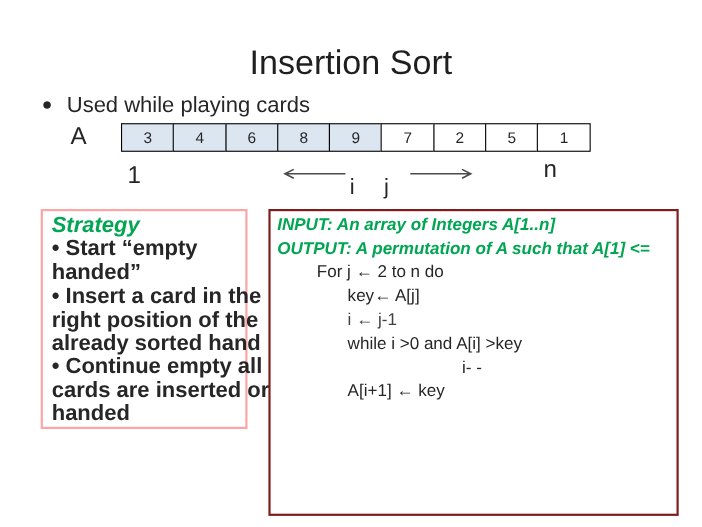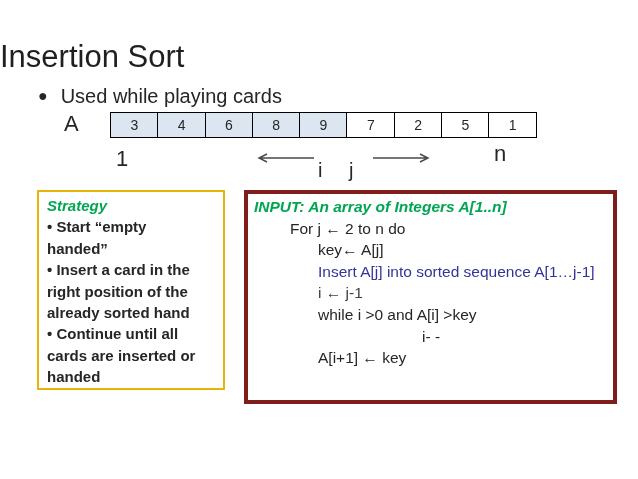--- a/index.html
+++ b/index.html
@@ -2,21 +2,21 @@
 <html><head>
 <meta charset="utf-8">
 <style>
   html,body{margin:0;padding:0;background:#fff;}
   .slide{
     position:relative;width:638px;height:479px;background:#ffffff;
     font-family:"Liberation Sans", sans-serif;color:#262626;overflow:hidden;
   }
   .title{
     position:absolute;top:41px;left:0;right:0;margin:0;
-    font-size:31px;font-weight:500;color:#1f1f1f;line-height:1.05;
+    text-align:center;font-size:31px;font-weight:500;color:#1f1f1f;line-height:1.05;
   }
   .bullet-line{
     position:absolute;left:38px;top:85px;font-size:20px;display:flex;gap:13px;align-items:baseline;
   }
   .bullet-glyph{font-size:16px;position:relative;top:-2px;}
   .array-label{position:absolute;left:64px;top:111px;font-size:22px;}
   .array-row{
     position:absolute;left:110px;top:112px;width:427px;height:26px;display:flex;
   }
   .cell{
@@ -27,27 +27,27 @@
   .idx-start{position:absolute;left:116px;top:146px;font-size:22px;}
   .idx-end{position:absolute;left:494px;top:141px;font-size:22px;}
   .arrow-svg{position:absolute;top:152px;width:60px;height:12px;}
   .arrow-left{left:256px;}
   .arrow-right{left:371px;}
   .ptr{position:absolute;top:159px;font-size:20px;}
   .ptr-i{left:318px;}
   .ptr-j{left:349px;}
   .strategy-box{
     position:absolute;left:37px;top:190px;width:188px;height:200px;box-sizing:border-box;
-    border:2px solid #eab308;padding:3px 8px;font-size:15px;line-height:21.4px;
+    border:2px solid #fca5a5;padding:3px 8px;font-size:20px;line-height:21.4px;
   }
   .s-line{white-space:nowrap;font-weight:bold;}
   .s-line.heading{font-weight:bold;font-style:italic;}
   .code-box{
-    position:absolute;left:244px;top:190px;width:373px;height:214px;box-sizing:border-box;
-    border:4px solid #7f1d1d;padding:2px 6px;font-size:15.5px;line-height:21.6px;
+    position:absolute;left:244px;top:190px;width:373px;height:279px;box-sizing:border-box;
+    border:2px solid #7f1d1d;padding:2px 6px;font-size:15.5px;line-height:21.6px;
   }
   .c-line{white-space:nowrap;}
   .c-line.emph{font-weight:bold;font-style:italic;}
 </style>
 </head>
 <body>
 
 <div class="slide">
 
   <h1 class="title">Insertion Sort</h1>
@@ -85,32 +85,32 @@
   <div class="ptr ptr-j">j</div>
 
   <div class="strategy-box">
     <div>
         <div class="s-line heading" style="color: rgb(0, 166, 81);">Strategy</div>
         <div class="s-line">• Start “empty</div>
         <div class="s-line">handed”</div>
         <div class="s-line">• Insert a card in the</div>
         <div class="s-line">right position of the</div>
         <div class="s-line">already sorted hand</div>
-        <div class="s-line">• Continue until all</div>
+        <div class="s-line">• Continue empty all</div>
         <div class="s-line">cards are inserted or</div>
         <div class="s-line">handed</div>
       </div>
   </div>
 
   <div class="code-box">
     <div>
         <div class="c-line emph" style="color: rgb(0, 166, 81); padding-left: 0px;">INPUT: An array of Integers A[1..n]</div>
+        <div class="c-line emph" style="color: rgb(0, 166, 81); padding-left: 0px;">OUTPUT: A permutation of A such that A[1] &lt;=</div>
         <div class="c-line" style="color: rgb(38, 38, 38); padding-left: 0px; margin-left: 36px;">For j ← 2 to n do</div>
         <div class="c-line" style="color: rgb(38, 38, 38); padding-left: 64px;">key← A[j]</div>
-        <div class="c-line" style="color: rgb(51, 51, 153); padding-left: 64px;">Insert A[j] into sorted sequence A[1…j-1]</div>
         <div class="c-line" style="color: #404040; padding-left: 64px;">i ←  j-1</div>
         <div class="c-line" style="color: rgb(38, 38, 38); padding-left: 64px;">while i &gt;0 and A[i] &gt;key</div>
         <div class="c-line" style="color: rgb(38, 38, 38); padding-left: 168px;">i- -</div>
         <div class="c-line" style="color: rgb(38, 38, 38); padding-left: 64px;">A[i+1] ←  key</div>
       </div>
   </div>
 
 </div>
 
 </body></html>

